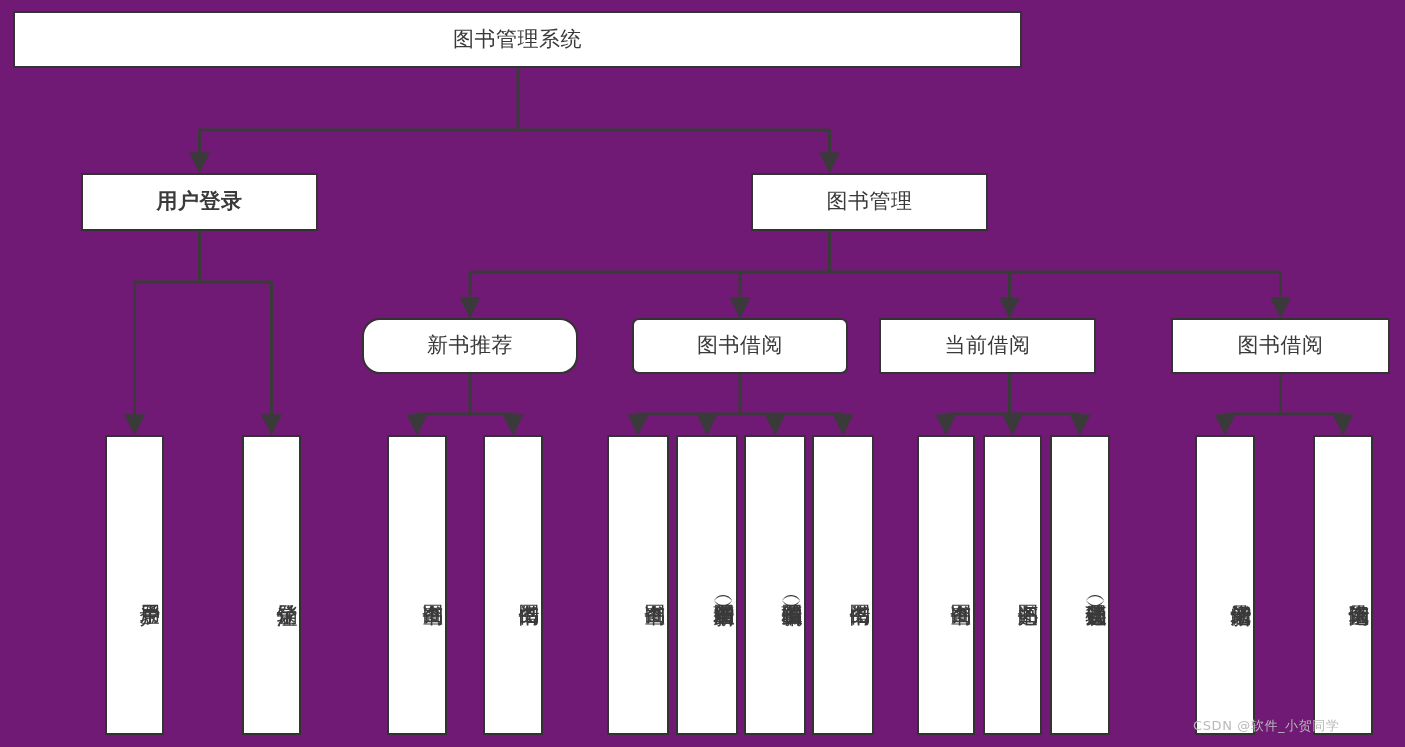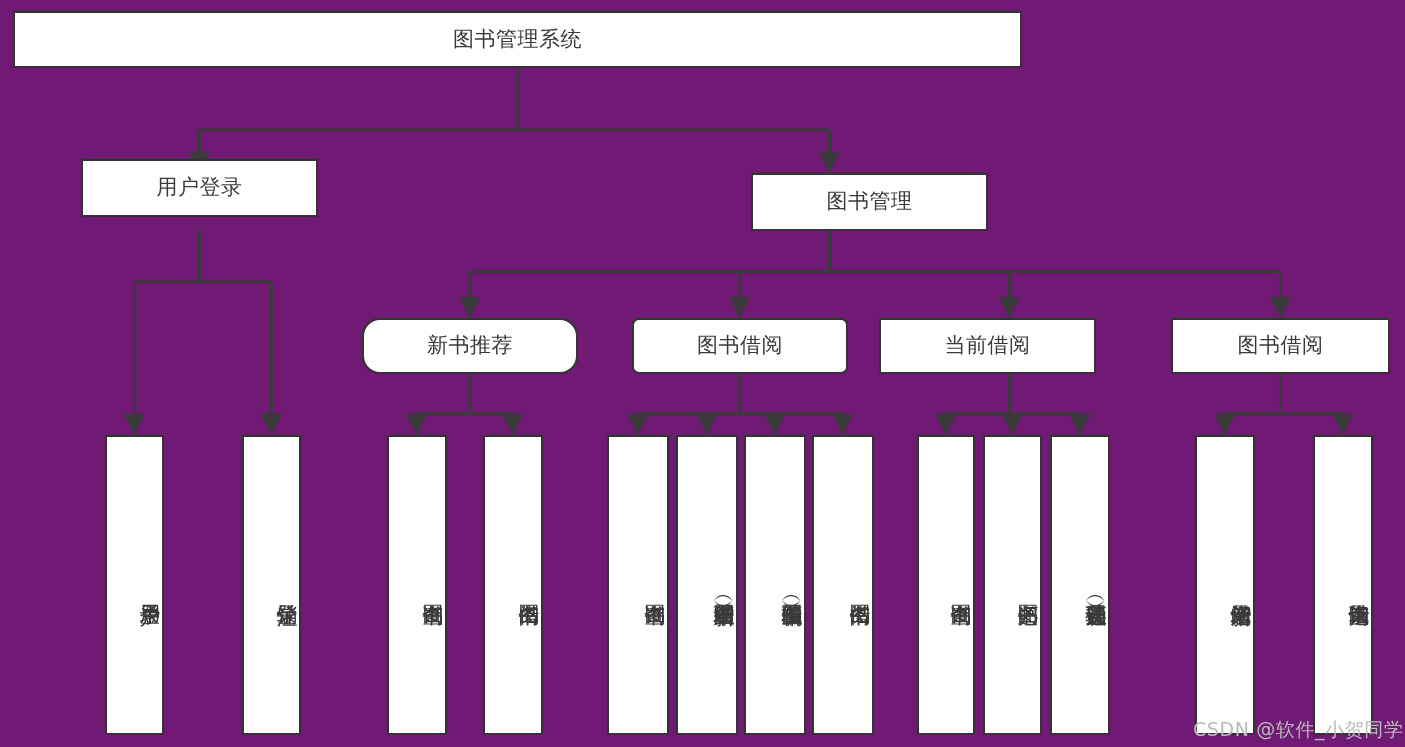--- a/index.html
+++ b/index.html
@@ -51,21 +51,21 @@
     padding-top: 6px;
     text-align: center;
   }
   .node.vert > span {
     display: block;
     text-align: center;
   }
   .watermark {
     position: absolute;
     color: #b9b9b9;
-    font-size: 19px;
+    font-size: 13px;
     letter-spacing: 0.6px;
     white-space: nowrap;
   }
 </style>
 </head>
 <body>
 
 <div id="canvas">
 
   <svg id="wires" viewBox="0 0 1405 747" xmlns="http://www.w3.org/2000/svg">
@@ -108,21 +108,21 @@
         <path d="M 1225 414 L 1343 414"></path>
         <path d="M 1225 414 L 1225 434" marker-end="url(#arrow)"></path>
         <path d="M 1343 414 L 1343 434" marker-end="url(#arrow)"></path>
       </g>
   </svg>
 
   <div id="nodes-layer">
       <div class="node horiz" style="left: 13px; top: 11px; width: 1009px; height: 57px;">
         <span>图书管理系统</span>
       </div>
-      <div class="node horiz" style="left: 81px; top: 159px; width: 237px; height: 58px;">
+      <div class="node horiz" style="left: 81px; top: 173px; width: 237px; height: 58px; font-weight: bold;">
         <span>用户登录</span>
       </div>
       <div class="node horiz" style="left: 751px; top: 173px; width: 237px; height: 58px;">
         <span>图书管理</span>
       </div>
       <div class="node horiz" style="left: 362px; top: 318px; width: 216px; height: 56px; border-radius: 18px;">
         <span>新书推荐</span>
       </div>
       <div class="node horiz" style="left: 632px; top: 318px; width: 216px; height: 56px; border-radius: 7px;">
         <span>图书借阅</span>

